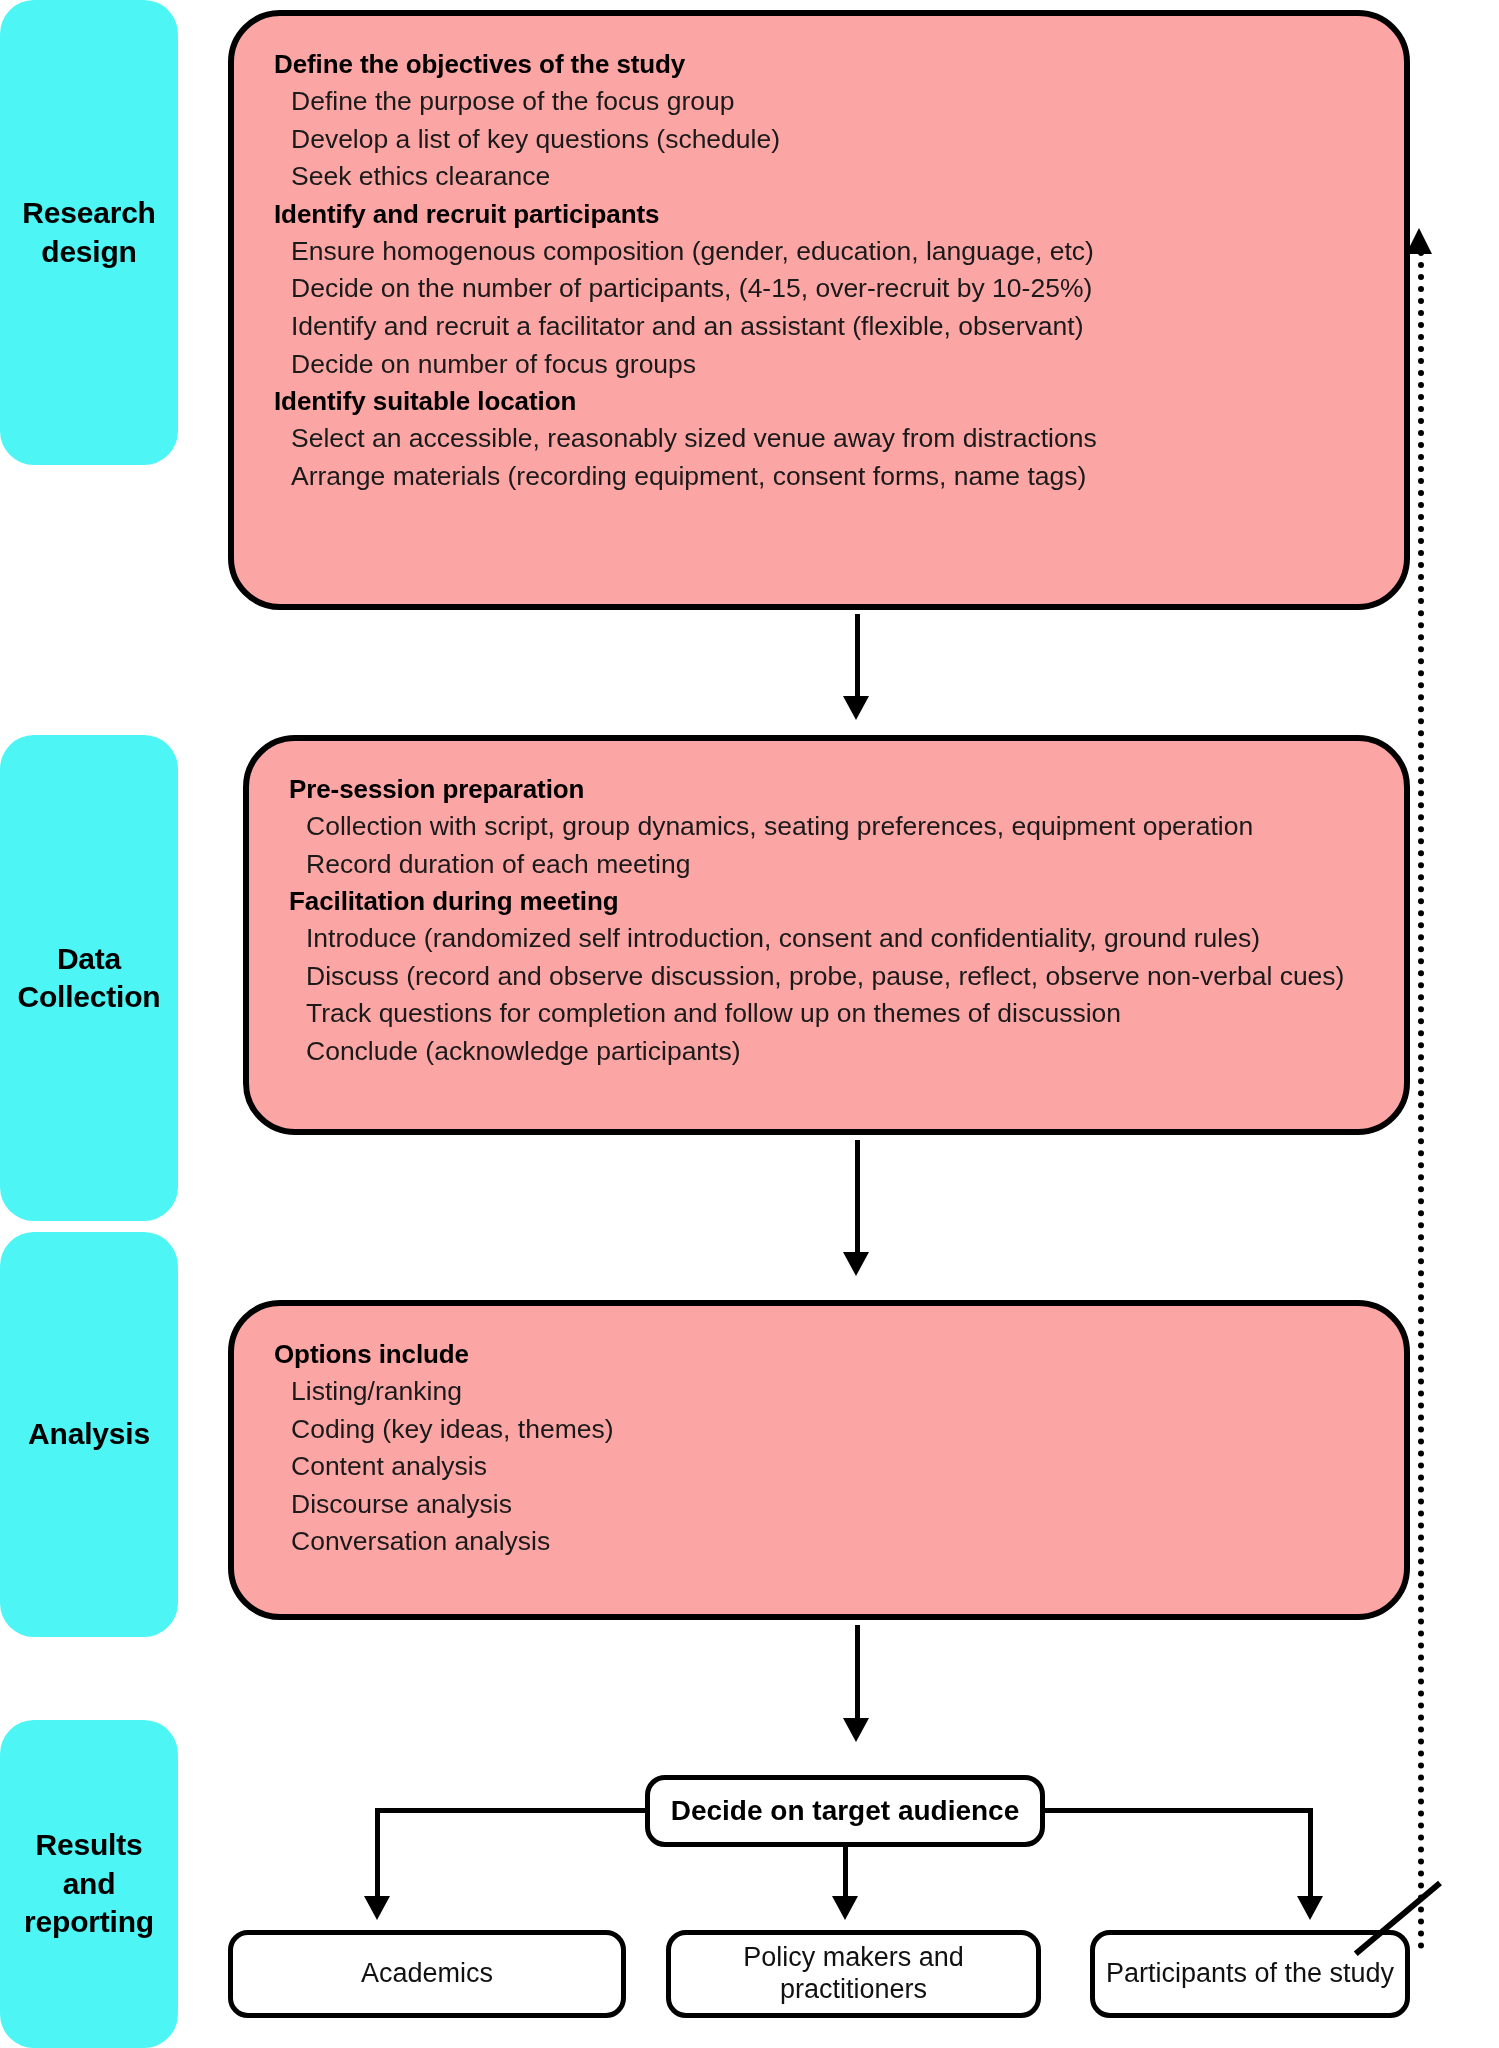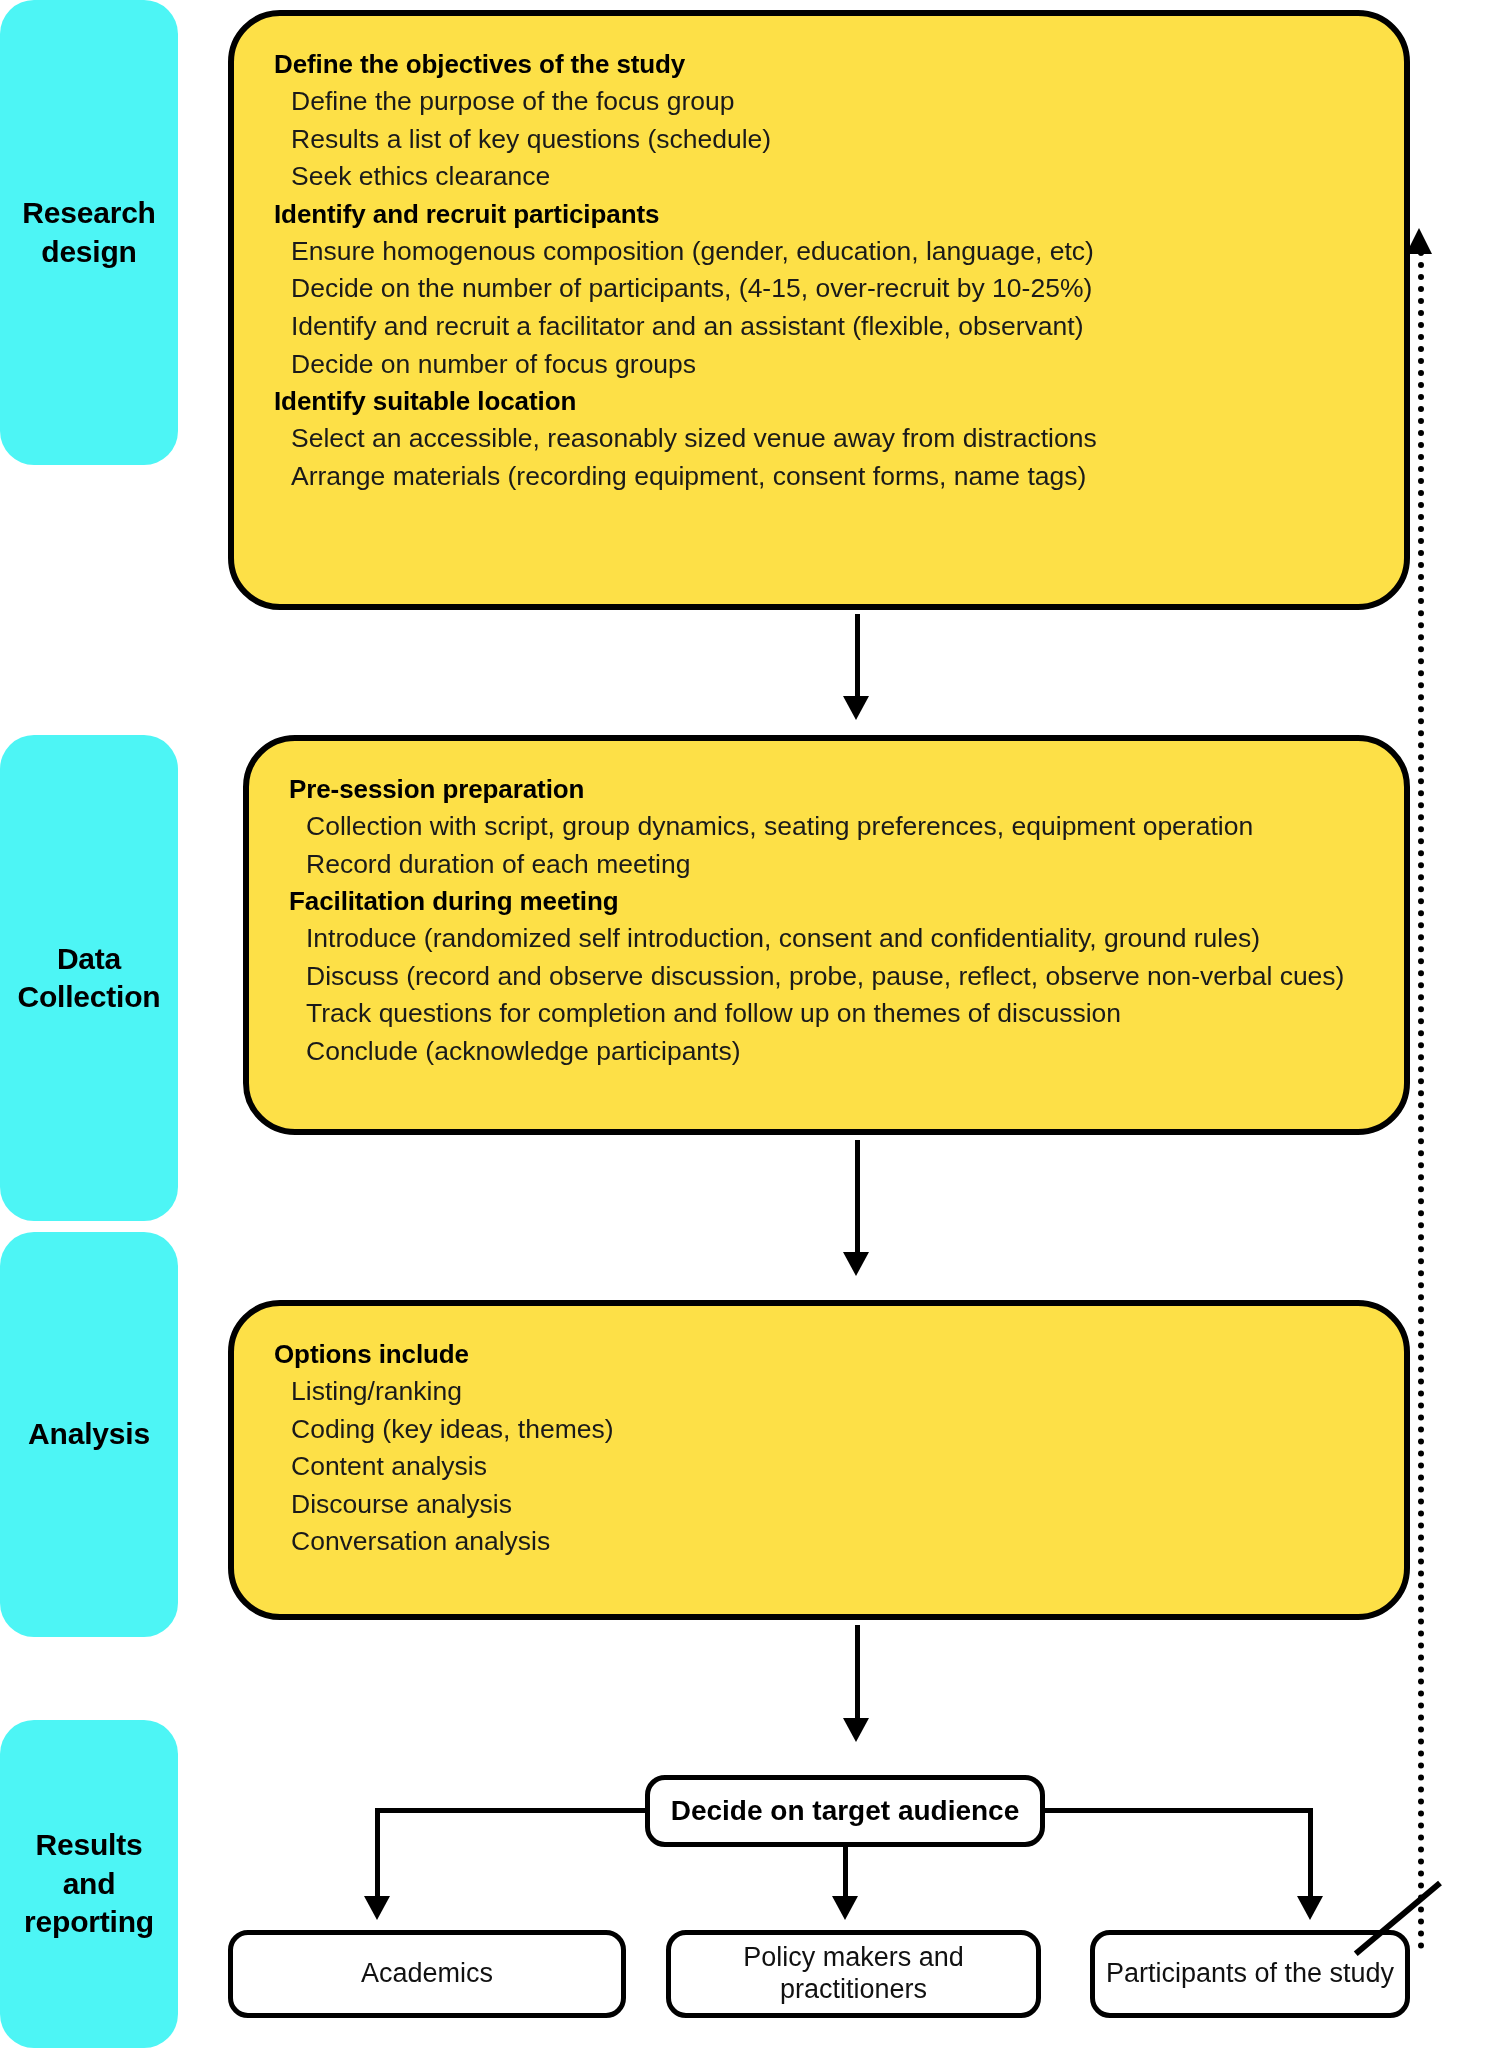--- a/index.html
+++ b/index.html
@@ -44,21 +44,21 @@
   }
 
   #stage-research  { left: 0px;  top: 0px;    width: 178px; height: 465px; }
   #stage-data      { left: 0px;  top: 735px;  width: 178px; height: 486px; }
   #stage-analysis  { left: 0px;  top: 1232px; width: 178px; height: 405px; }
   #stage-results   { left: 0px;  top: 1720px; width: 178px; height: 328px; }
 
   
   .panel {
     position: absolute;
-    background: #fde047;
+    background: #fca5a5;
     border: 6px solid #000000;
     border-radius: 52px;
     box-sizing: border-box;
     padding: 30px 34px 30px 40px;
   }
   #panel-design   { left: 228px; top: 10px;   width: 1182px; height: 600px; }
   #panel-collect  { left: 243px; top: 735px;  width: 1167px; height: 400px; }
   #panel-analysis { left: 228px; top: 1300px; width: 1182px; height: 320px; }
 
   .line {
@@ -211,21 +211,21 @@
   </div>
   <div class="stage" id="stage-results">
     <div class="stage-label">Results
 and
 reporting</div>
   </div>
 
   <div class="panel" id="panel-design">
     <div class="line head">Define the objectives of the study</div>
     <div class="line sub">Define the purpose of the focus group</div>
-    <div class="line sub">Results a list of key questions (schedule)</div>
+    <div class="line sub">Develop a list of key questions (schedule)</div>
     <div class="line sub">Seek ethics clearance</div>
     <div class="line head">Identify and recruit participants</div>
     <div class="line sub">Ensure homogenous composition (gender, education, language, etc)</div>
     <div class="line sub">Decide on the number of participants, (4-15, over-recruit by 10-25%)</div>
     <div class="line sub">Identify and recruit a facilitator and an assistant (flexible, observant)</div>
     <div class="line sub">Decide on number of focus groups</div>
     <div class="line head">Identify suitable location</div>
     <div class="line sub">Select an accessible, reasonably sized venue away from distractions</div>
     <div class="line sub">Arrange materials (recording equipment, consent forms, name tags)</div>
   </div>

